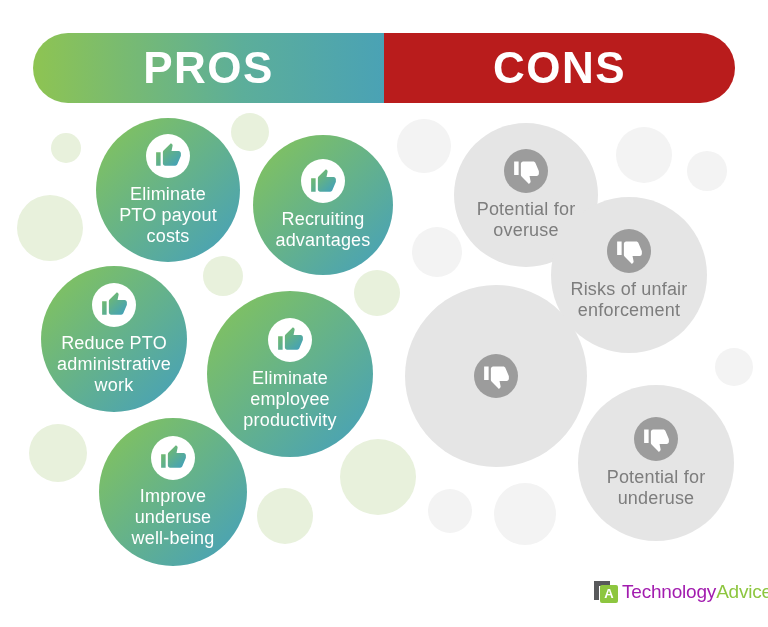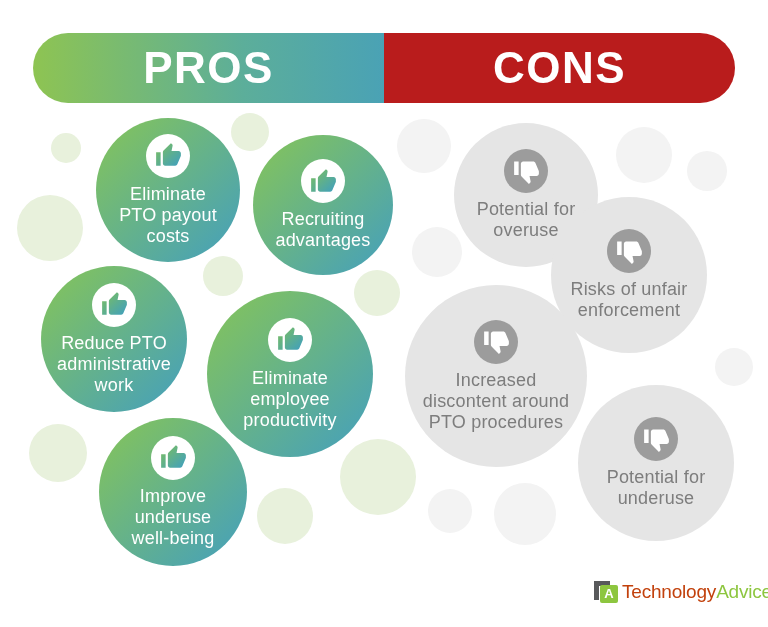--- a/index.html
+++ b/index.html
@@ -49,21 +49,21 @@
   }
   .logo-mark{position:relative;width:24px;height:23px;flex:0 0 auto;}
   .mark-top{position:absolute;left:0;top:0;width:16px;height:5px;background:#58595b;}
   .mark-stem{position:absolute;left:0;top:0;width:5px;height:19px;background:#58595b;}
   .mark-a{
     position:absolute;left:6px;top:4px;width:18px;height:18px;background:#8dc63f;
     border-radius:2px;color:#fff;font-weight:bold;font-size:13px;line-height:18px;
     text-align:center;
   }
   .logo-text{font-size:19px;letter-spacing:-0.2px;white-space:nowrap;}
-  .brand-dark{color:#c2410c;}
+  .brand-dark{color:#a21caf;}
   .brand-green{color:#8dc63f;}
 </style>
 </head>
 <body>
 
 <svg width="0" height="0" style="position:absolute" aria-hidden="true">
   <defs>
     <linearGradient id="thumbGrad" x1="0" y1="0" x2="1" y2="1">
       <stop offset="0" stop-color="#7ec05a"></stop>
       <stop offset="1" stop-color="#3f9fc0"></stop>
@@ -171,23 +171,20 @@
     <span class="bubble-label">Risks of unfair
 enforcement</span>
   </div>
 
   <div class="bubble con" style="left:405px;top:285px;width:182px;height:182px">
     <span class="icon-circle">
       <svg viewBox="0 0 24 24">
           <path fill="#ffffff" transform="scale(1,-1) translate(0,-24)" d="M1 21h4V9H1v12zM23 10c0-1.1-.9-2-2-2h-6.31l.95-4.57.03-.32c0-.41-.17-.79-.44-1.06L14.17 1 7.59 7.59C7.22 7.95 7 8.45 7 9v10c0 1.1.9 2 2 2h9c.83 0 1.54-.5 1.84-1.22l3.02-7.05c.09-.23.14-.47.14-.73v-2z"></path>
         </svg>
     </span>
-    <span class="bubble-label">Increased
-discontent around
-PTO procedures</span>
   </div>
 
   <div class="bubble con" style="left:578px;top:385px;width:156px;height:156px">
     <span class="icon-circle">
       <svg viewBox="0 0 24 24">
           <path fill="#ffffff" transform="scale(1,-1) translate(0,-24)" d="M1 21h4V9H1v12zM23 10c0-1.1-.9-2-2-2h-6.31l.95-4.57.03-.32c0-.41-.17-.79-.44-1.06L14.17 1 7.59 7.59C7.22 7.95 7 8.45 7 9v10c0 1.1.9 2 2 2h9c.83 0 1.54-.5 1.84-1.22l3.02-7.05c.09-.23.14-.47.14-.73v-2z"></path>
         </svg>
     </span>
     <span class="bubble-label">Potential for
 underuse</span>

